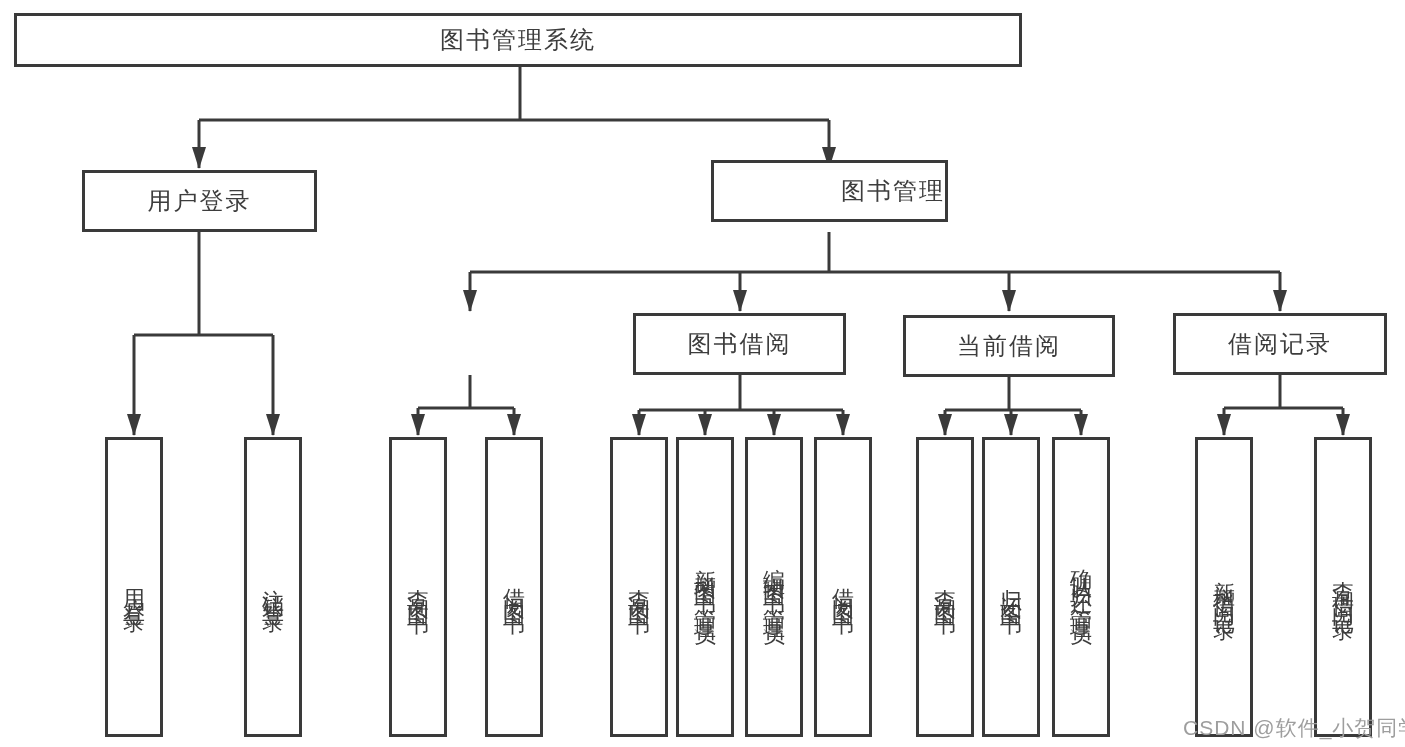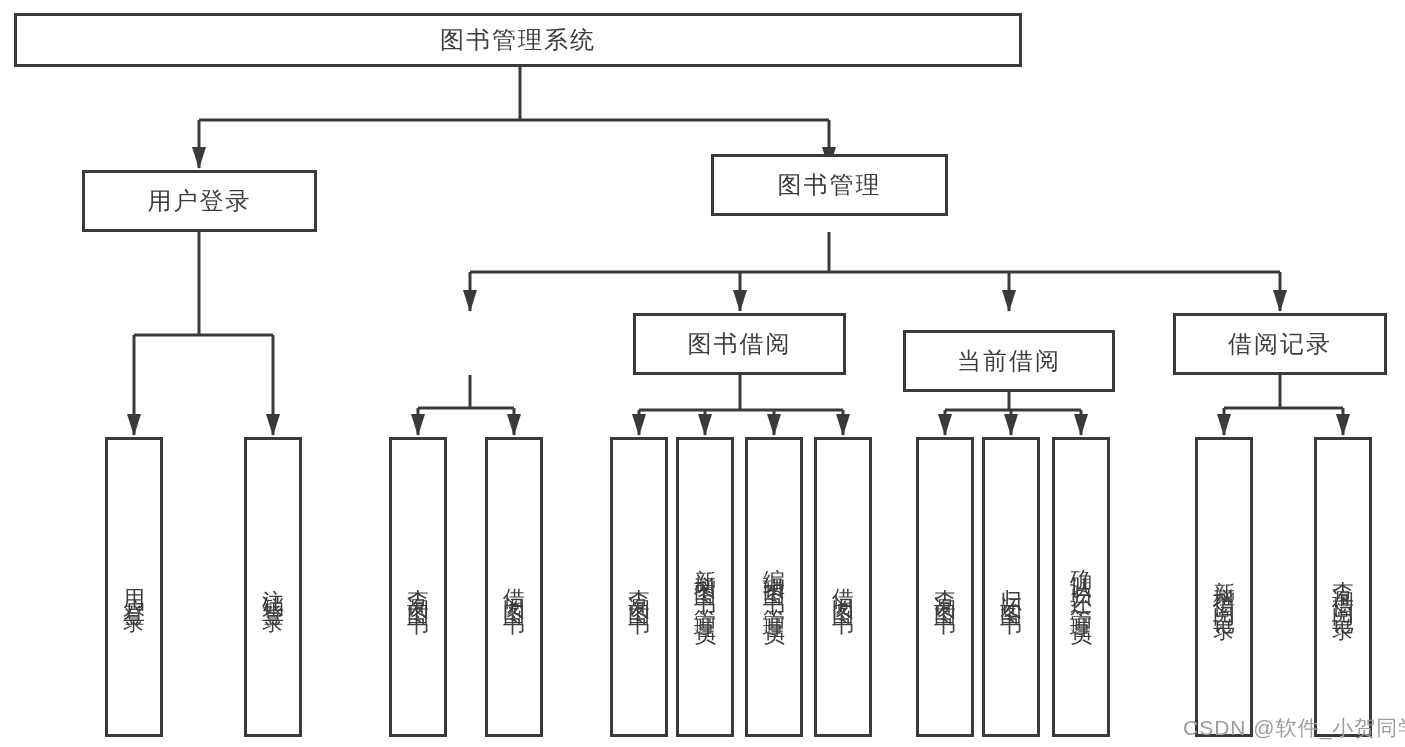--- a/index.html
+++ b/index.html
@@ -30,24 +30,24 @@
   }
   .h-box{font-size:24px;letter-spacing:2px;white-space:nowrap;}
   .v-box{
     writing-mode:vertical-rl;
     font-size:22px;
     letter-spacing:8px;
     line-height:1;
   }
   .root-box{left:14px;top:13px;width:1008px;height:54px;}
   .n-user-login{left:82px;top:170px;width:235px;height:62px;}
-  .n-book-mgmt{left:711px;top:154px;width:237px;height:62px;}
+  .n-book-mgmt{left:711px;top:160px;width:237px;height:62px;justify-content:flex-end;}
   .n-new-book{left:363px;top:313px;width:214px;height:62px;}
   .n-borrowing{left:633px;top:313px;width:213px;height:62px;font-family:Liberation Serif, serif;}
-  .n-current{left:903px;top:330px;width:212px;height:62px;}
+  .n-current{left:903px;top:315px;width:212px;height:62px;}
   .n-records{left:1173px;top:313px;width:214px;height:62px;}
   .leaf{top:437px;width:58px;height:300px;}
   .lf-1{left:105px;}  .lf-2{left:244px;}
   .lf-3{left:389px;}  .lf-4{left:485px;}
   .lf-5{left:610px;}  .lf-6{left:676px;}
   .lf-7{left:745px;}  .lf-8{left:814px;}
   .lf-9{left:916px;}  .lf-10{left:982px;}
   .lf-11{left:1052px;}
   .lf-12{left:1195px;} .lf-13{left:1314px;}
   .watermark{

